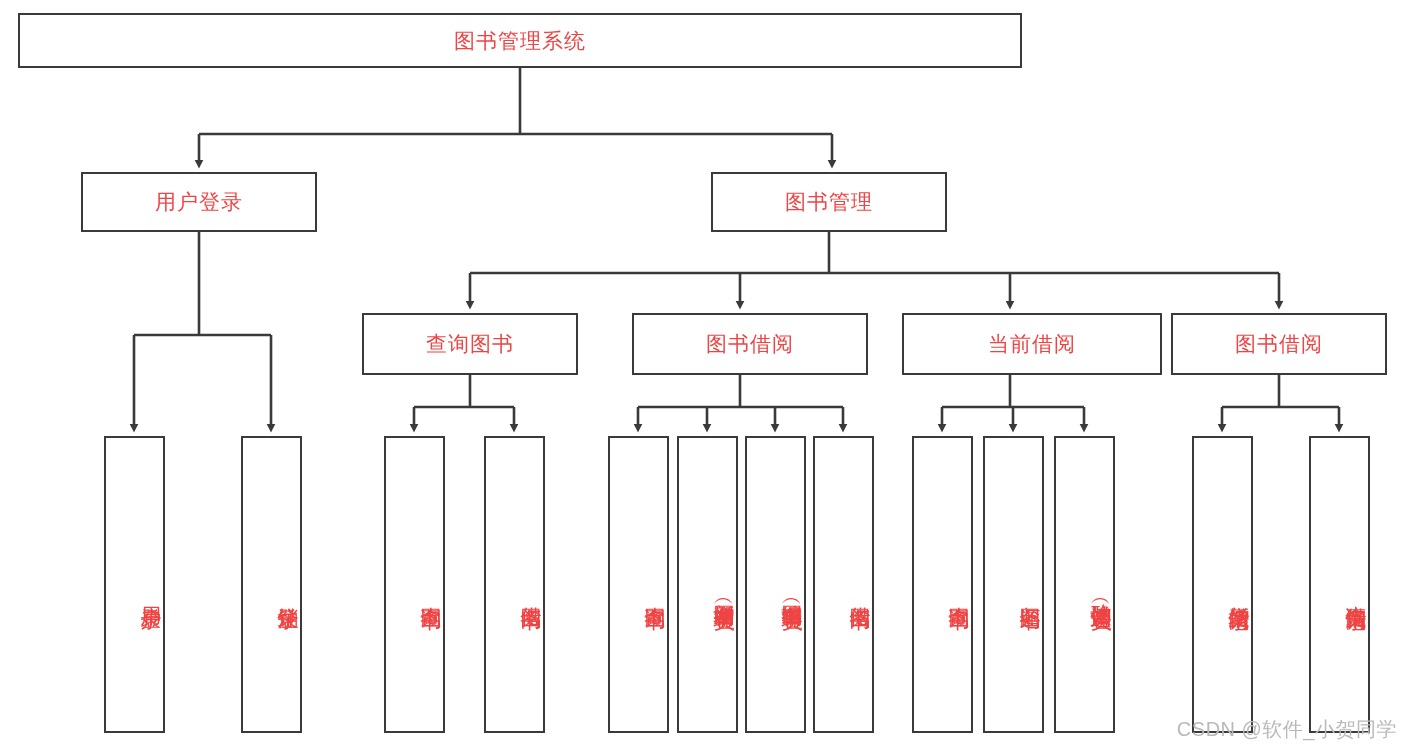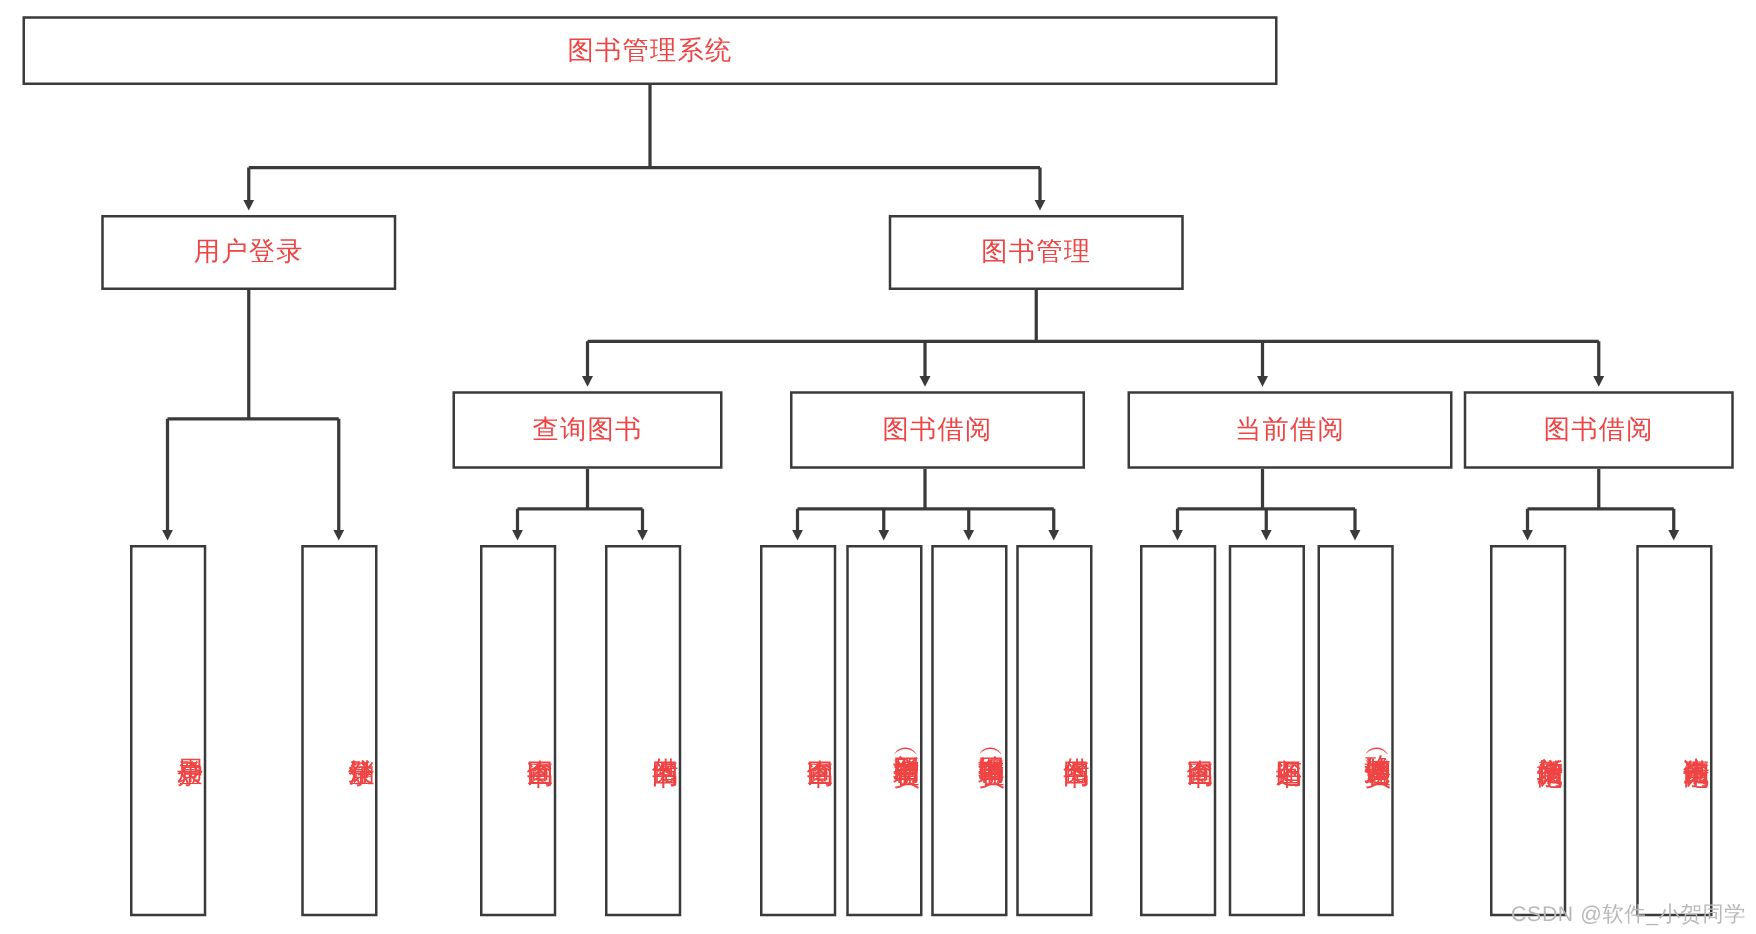--- a/index.html
+++ b/index.html
@@ -56,21 +56,21 @@
   }
   .node-v .vlabel {
     writing-mode: vertical-rl;
     text-orientation: upright;
     display: block;
   }
   .watermark {
     position: absolute;
     right: 8px;
     bottom: 4px;
-    font-size: 17px;
+    font-size: 20px;
     color: #b9b9b9;
     white-space: nowrap;
     z-index: 6;
     letter-spacing: 0.5px;
   }
 </style>
 </head>
 <body>
 
 <div id="canvas">

